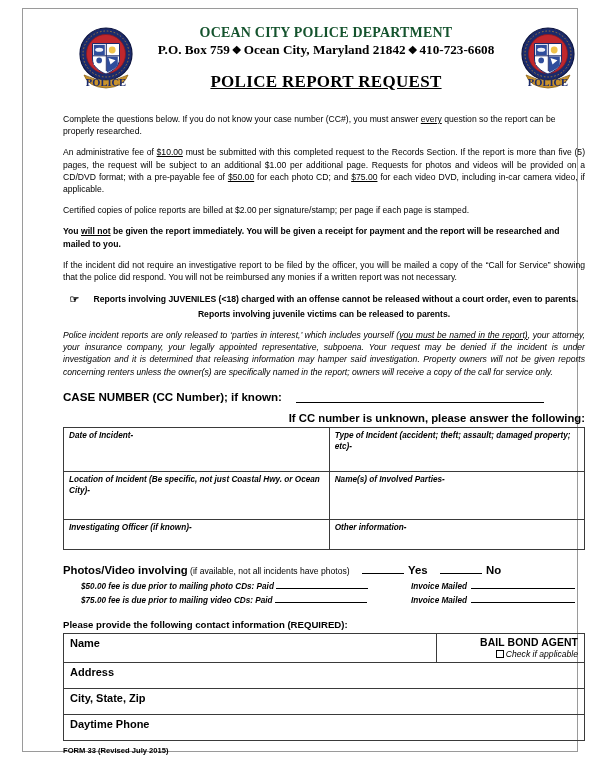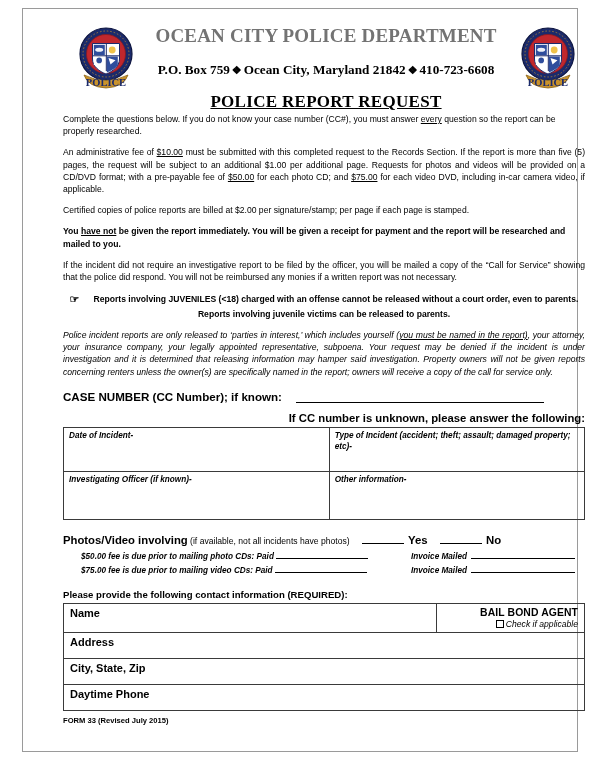--- a/index.html
+++ b/index.html
@@ -44,33 +44,33 @@
 
   .header-text {
     position: absolute;
     left: 78px; right: 74px;
     top: 2px;
     text-align: center;
   }
   .org-name {
     font-family: "Liberation Serif", serif;
     font-weight: bold;
-    font-size: 19px;
+    font-size: 14px;
     letter-spacing: 0.2px;
-    color: #737373;
+    color: #14532d;
     white-space: nowrap;
     line-height: 1.12;
   }
   .org-addr {
     font-family: "Liberation Serif", serif;
     font-weight: bold;
     font-size: 13.2px;
     color: #000;
     white-space: nowrap;
-    margin-top: 16px;
+    margin-top: 1px;
   }
   .diamond { font-size: 11px; padding: 0 2px; }
   .form-title {
     font-family: "Liberation Serif", serif;
     font-weight: bold;
     font-size: 17px;
     text-decoration: underline;
     margin-top: 14px;
     letter-spacing: 0.3px;
   }
@@ -315,41 +315,45 @@
       </div>
 
       <div class="body-block">
 
         <p class="para"><span>Complete the questions below.  If you do not know your case number (CC#), you must answer </span><u class="uline">every</u><span> question so the report can be properly researched.</span></p>
 
         <p class="para justify"><span>An administrative fee of </span><u class="uline">$10.00</u><span> must be submitted with this completed request to the Records Section. If the report is more than five (5) pages, the request will be subject to an additional $1.00 per additional page.  Requests for photos and videos will be provided on a CD/DVD format; with a pre-payable fee of </span><u class="uline">$50.00</u><span> for each photo CD; and </span><u class="uline">$75.00</u><span> for each video DVD, including in-car camera video, if applicable.</span></p>
 
         <p class="para">Certified copies of police reports are billed at $2.00 per signature/stamp; per page if each page is stamped.</p>
 
-        <p class="para bold"><span>You </span><u class="uline">have not</u><span> be given the report immediately.   You will be given a receipt for payment and the report will be researched and mailed to you.</span></p>
+        <p class="para bold"><span>You </span><u class="uline">will not</u><span> be given the report immediately.   You will be given a receipt for payment and the report will be researched and mailed to you.</span></p>
 
         <p class="para justify">If the incident did not require an investigative report to be filed by the officer, you will be mailed a copy of the “Call for Service” showing that the police did respond.  You will not be reimbursed any monies if a written report was not necessary.</p>
 
         <div class="juvenile-row"><span class="manicule">☞</span><span>Reports involving JUVENILES (&lt;18) charged with an offense cannot be released without a court order, even to parents. Reports involving juvenile victims can be released to parents.</span></div>
 
         <p class="para italic"><span>Police incident reports are only released to ‘parties in interest,’ which includes yourself </span><u class="uline">(you must be named in the report)</u><span>, your attorney, your insurance company, your legally appointed representative, subpoena. Your request may be denied if the incident is under investigation and it is determined that releasing information may hamper said investigation. Property owners will not be given reports concerning renters unless the owner(s) are specifically named in the report; owners will receive a copy of the call for service only.</span></p>
       </div>
 
       <div class="case-line">
         <span>CASE NUMBER (CC Number); if known:</span>
         <span class="case-blank"></span>
       </div>
 
       <div class="subhead">If CC number is unknown, please answer the following:</div>
 
       <table class="grid incident-table">
         <tbody>
             <tr>
           <td class="col-a"><span>Date of Incident-</span></td>
           <td class="col-b"><span>Type of Incident (accident; theft; assault; damaged property; etc)-</span></td>
+        </tr>
+        <tr>
+          <td class="col-a"><span>Location of Incident (Be specific, not just Coastal Hwy. or Ocean City)-</span></td>
+          <td class="col-b"><span>Name(s) of Involved Parties-</span></td>
         </tr>
         <tr>
           <td class="col-a"><span>Investigating Officer (if known)-</span></td>
           <td class="col-b"><span>Other information-</span></td>
         </tr>
       </tbody>
         </table>
 
       <div class="photos-block">
         <div class="photos-row">

